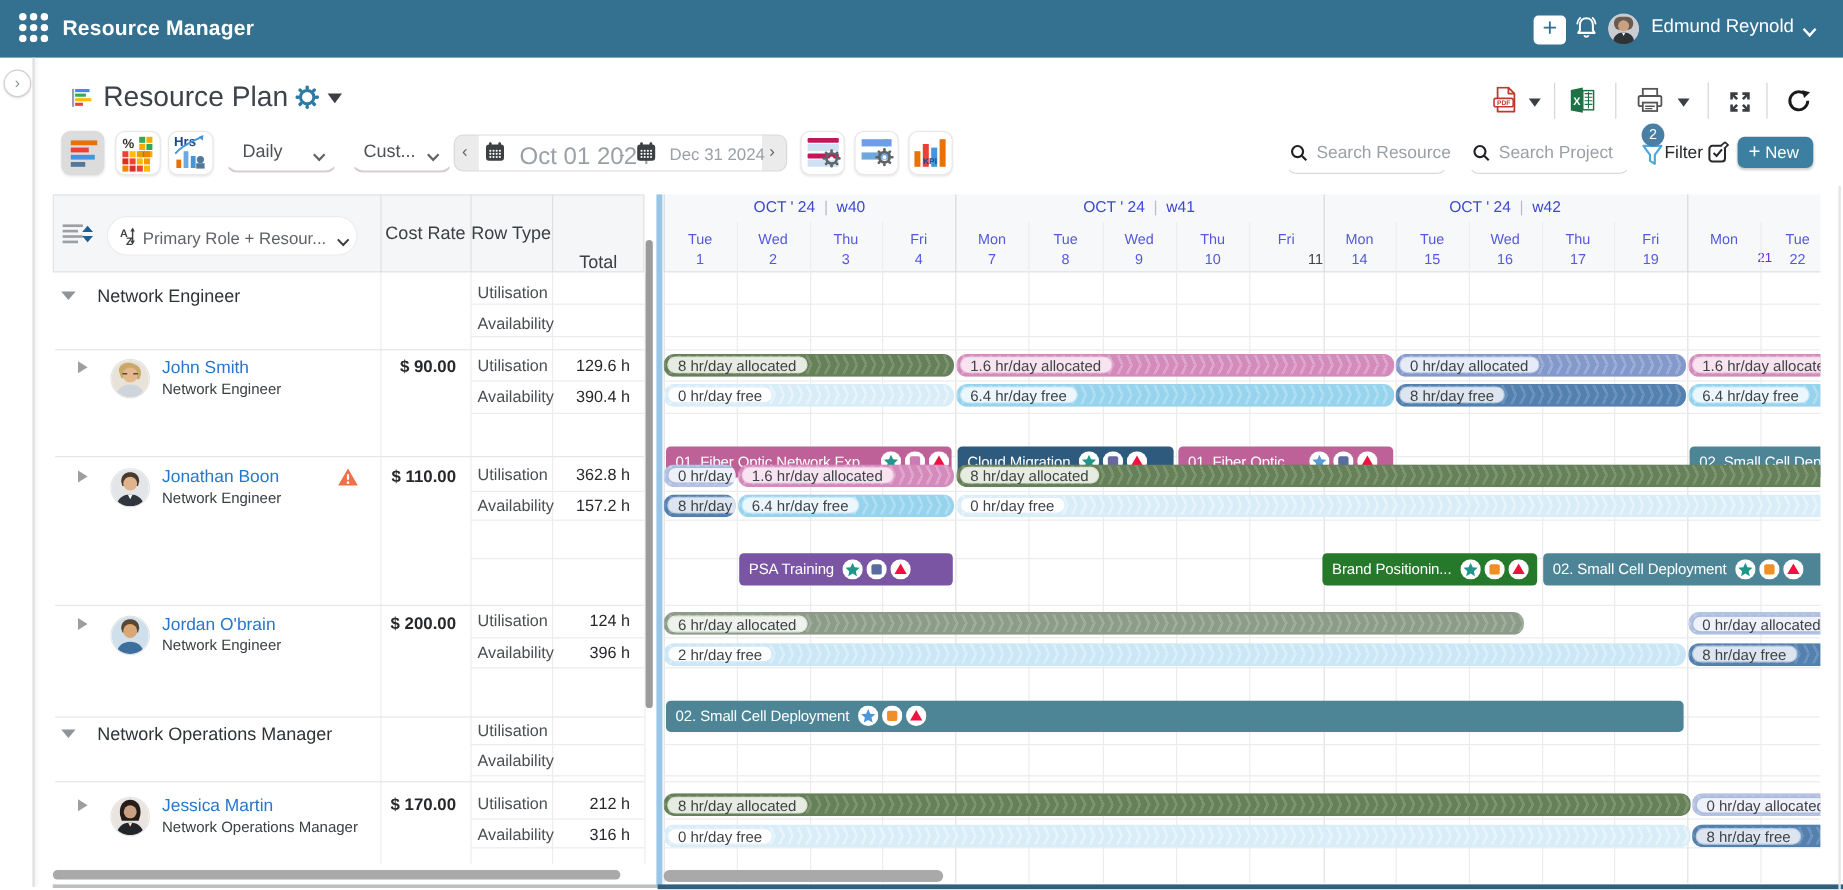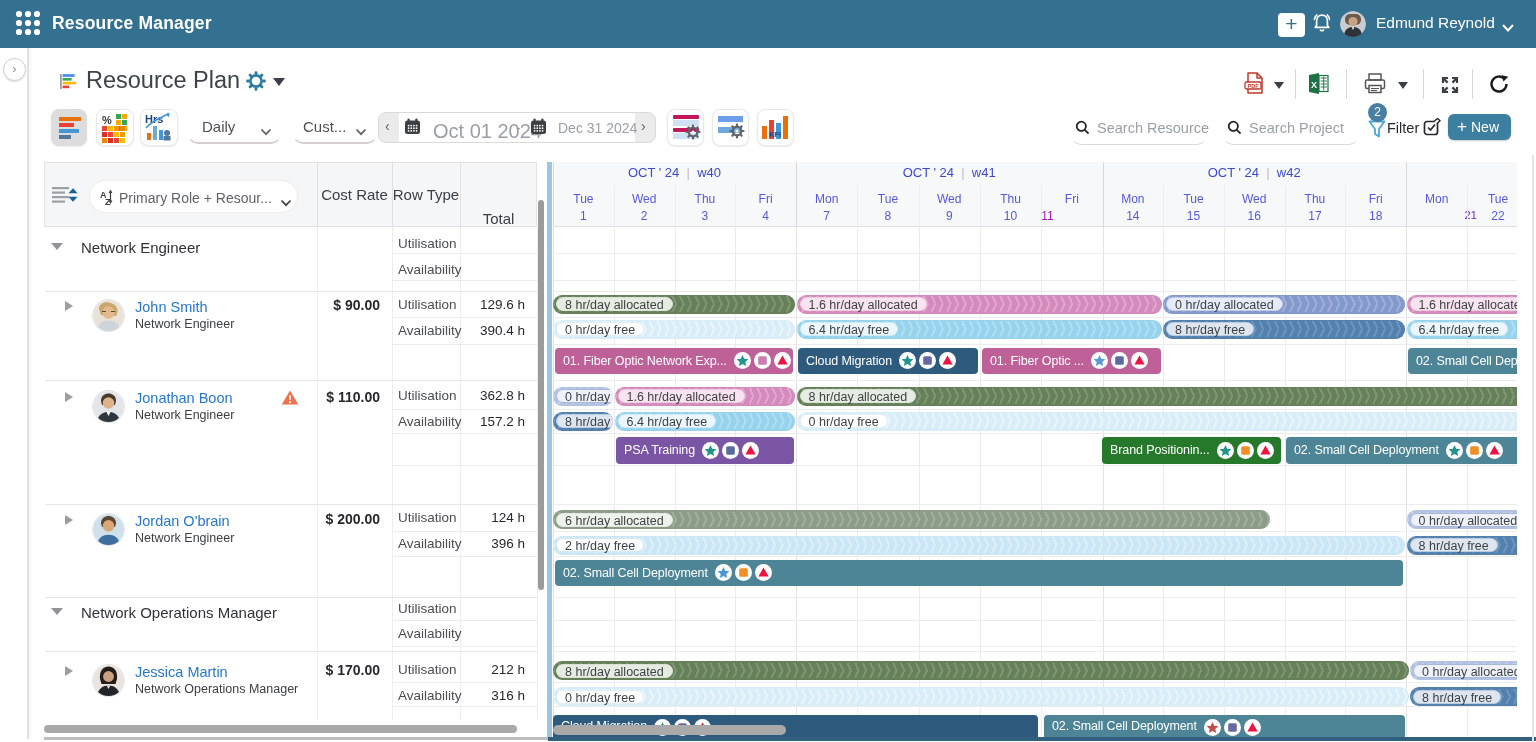--- a/index.html
+++ b/index.html
@@ -1,19 +1,19 @@
 <!DOCTYPE html>
 <html><head><meta charset="utf-8"><style>
 *{margin:0;padding:0;box-sizing:border-box;}
 html,body{width:1536px;height:742px;overflow:hidden;background:#fff;}
 body{font-family:"Liberation Sans",sans-serif;position:relative;}
 .ab{position:absolute;}
 .bar{position:absolute;overflow:hidden;border-radius:9px;}
 .pill{position:absolute;top:2.5px;height:14px;line-height:14px;border-radius:8px;font-size:12.5px;color:#3f4245;padding:0 8px;white-space:nowrap;}
-.proj{position:absolute;border-radius:4px;color:#fff;font-size:12.5px;letter-spacing:-0.1px;display:flex;align-items:center;white-space:nowrap;overflow:hidden;}
+.proj{position:absolute;border-radius:4px;color:#fff;font-size:12.5px;letter-spacing:-0.1px;display:flex;align-items:center;white-space:nowrap;overflow:hidden;margin-top:24px;}
 .proj span.t{margin:0 7px 0 8px;}
 .proj svg{margin-right:3px;flex:0 0 auto;}
 .hline{position:absolute;height:1px;background:#ececec;}
 .vline{position:absolute;width:1px;background:#ececec;}
 </style></head><body>
 <div class="ab" style="left:0;top:0;width:1536px;height:48px;background:#34708f;"></div>
 <div class="ab" style="left:15px;top:10px;"><svg width="27" height="27" viewBox="0 0 27 27" style="">
       <circle cx="4" cy="4" r="3.1" fill="#fff"></circle>
       <circle cx="13" cy="4" r="3.1" fill="#fff"></circle>
       <circle cx="22" cy="4" r="3.1" fill="#fff"></circle>
@@ -304,32 +304,32 @@
 <div class="ab" style="left:859.2px;top:165px;width:180px;text-align:center;font-size:13px;color:#3c49cf;">OCT ' 24 &nbsp;<span style="color:#b9bdc4">|</span>&nbsp; w41</div>
 <div class="ab" style="left:796.0px;top:192px;width:61.3px;text-align:center;font-size:12px;color:#5558dd;">Mon</div>
 <div class="ab" style="left:796.0px;top:209px;width:61.3px;text-align:center;font-size:12px;color:#5558dd;">7</div>
 <div class="ab" style="left:857.3px;top:192px;width:61.3px;text-align:center;font-size:12px;color:#5558dd;">Tue</div>
 <div class="ab" style="left:857.3px;top:209px;width:61.3px;text-align:center;font-size:12px;color:#5558dd;">8</div>
 <div class="ab" style="left:918.6px;top:192px;width:61.3px;text-align:center;font-size:12px;color:#5558dd;">Wed</div>
 <div class="ab" style="left:918.6px;top:209px;width:61.3px;text-align:center;font-size:12px;color:#5558dd;">9</div>
 <div class="ab" style="left:979.9px;top:192px;width:61.3px;text-align:center;font-size:12px;color:#5558dd;">Thu</div>
 <div class="ab" style="left:979.9px;top:209px;width:61.3px;text-align:center;font-size:12px;color:#5558dd;">10</div>
 <div class="ab" style="left:1041.2px;top:192px;width:61.3px;text-align:center;font-size:12px;color:#5558dd;">Fri</div>
-<div class="ab" style="left:1041.2px;top:209px;width:61.3px;text-align:left;font-size:12px;color:#a21caf;">11</div>
+<div class="ab" style="left:1041.2px;top:209px;width:61.3px;text-align:right;font-size:12px;color:#404040;">11</div>
 <div class="ab" style="left:1164.2px;top:165px;width:180px;text-align:center;font-size:13px;color:#3c49cf;">OCT ' 24 &nbsp;<span style="color:#b9bdc4">|</span>&nbsp; w42</div>
 <div class="ab" style="left:1102.5px;top:192px;width:60.7px;text-align:center;font-size:12px;color:#5558dd;">Mon</div>
 <div class="ab" style="left:1102.5px;top:209px;width:60.7px;text-align:center;font-size:12px;color:#5558dd;">14</div>
 <div class="ab" style="left:1163.2px;top:192px;width:60.7px;text-align:center;font-size:12px;color:#5558dd;">Tue</div>
 <div class="ab" style="left:1163.2px;top:209px;width:60.7px;text-align:center;font-size:12px;color:#5558dd;">15</div>
 <div class="ab" style="left:1223.9px;top:192px;width:60.7px;text-align:center;font-size:12px;color:#5558dd;">Wed</div>
 <div class="ab" style="left:1223.9px;top:209px;width:60.7px;text-align:center;font-size:12px;color:#5558dd;">16</div>
 <div class="ab" style="left:1284.6px;top:192px;width:60.7px;text-align:center;font-size:12px;color:#5558dd;">Thu</div>
 <div class="ab" style="left:1284.6px;top:209px;width:60.7px;text-align:center;font-size:12px;color:#5558dd;">17</div>
 <div class="ab" style="left:1345.3px;top:192px;width:60.7px;text-align:center;font-size:12px;color:#5558dd;">Fri</div>
-<div class="ab" style="left:1345.3px;top:209px;width:60.7px;text-align:center;font-size:12px;color:#5558dd;">18</div>
+<div class="ab" style="left:1345.3px;top:209px;width:60.7px;text-align:center;font-size:12px;color:#5558dd;">19</div>
 <div class="ab" style="left:1406.0px;top:192px;width:61.4px;text-align:center;font-size:12px;color:#5558dd;">Mon</div>
 <div class="ab" style="left:1406.0px;top:209px;width:61.4px;text-align:center;font-size:11px;color:#6d28d9;margin-left:34px;">21</div>
 <div class="ab" style="left:1467.3px;top:192px;width:61.4px;text-align:center;font-size:12px;color:#5558dd;">Tue</div>
 <div class="ab" style="left:1467.3px;top:209px;width:61.4px;text-align:center;font-size:12px;color:#5558dd;">22</div>
 <div class="vline" style="left:553.0px;top:162px;height:65px;background:#d9d9d9;"></div>
 <div class="vline" style="left:553.0px;top:227px;height:509px;background:#e2e2e2;"></div>
 <div class="vline" style="left:796.0px;top:162px;height:65px;background:#d9d9d9;"></div>
 <div class="vline" style="left:796.0px;top:227px;height:509px;background:#e2e2e2;"></div>
 <div class="vline" style="left:1102.5px;top:162px;height:65px;background:#d9d9d9;"></div>
 <div class="vline" style="left:1102.5px;top:227px;height:509px;background:#e2e2e2;"></div>

